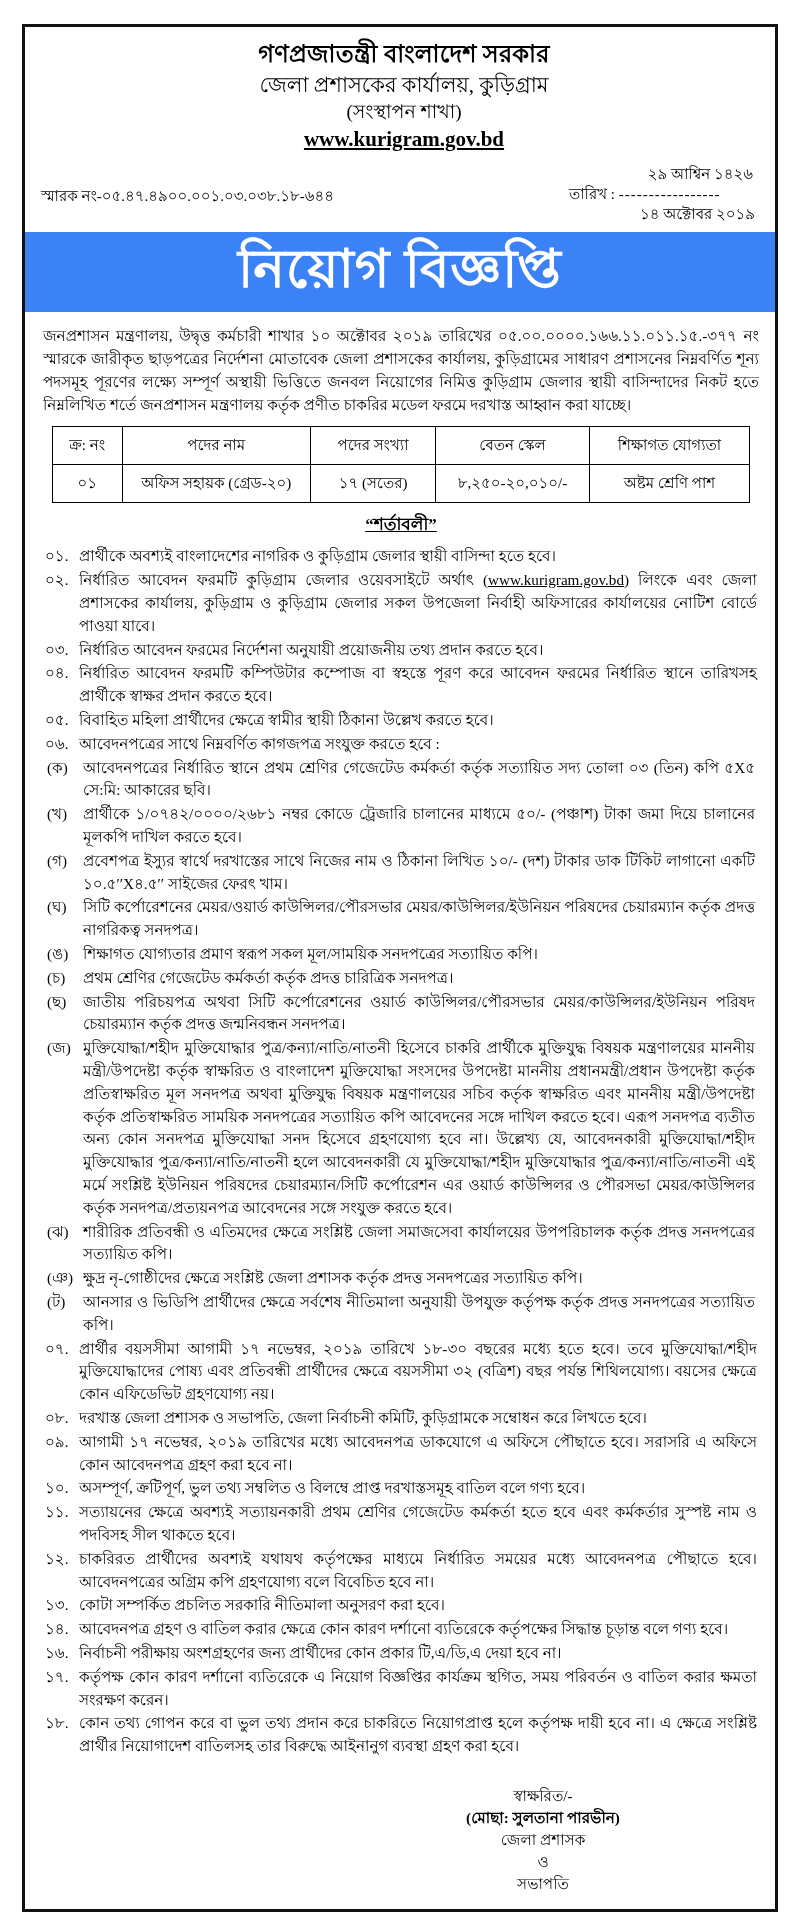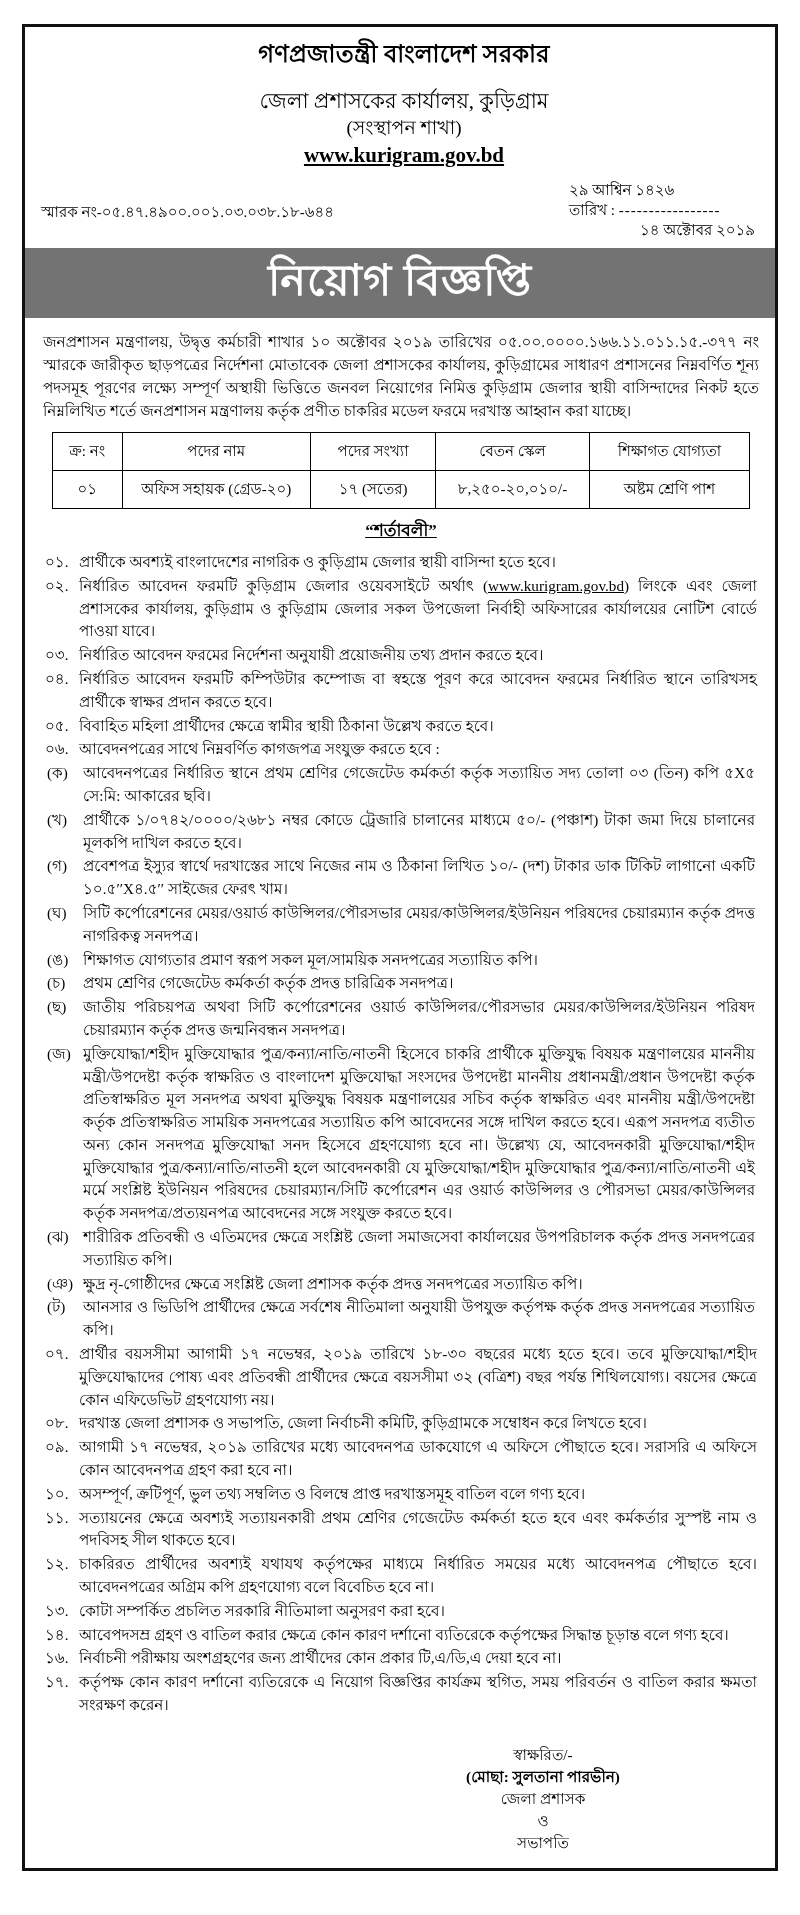--- a/index.html
+++ b/index.html
@@ -34,21 +34,21 @@
   }
   .org-line1 {
     font-size: 24px;
     font-weight: 700;
     line-height: 1.28;
     letter-spacing: .2px;
   }
   .org-line2 {
     font-size: 21px;
     line-height: 1.3;
-    margin-top: 18px;
+    margin-top: 2px;
   }
   .org-line3 {
     font-size: 19px;
     line-height: 1.3;
     margin-top: 1px;
   }
   .website {
     font-size: 21px;
     font-weight: 700;
     text-decoration: underline;
@@ -66,30 +66,30 @@
     font-size: 15px;
     padding-top: 20px;
     white-space: nowrap;
   }
   .date-block {
     text-align: left;
     font-size: 15px;
     line-height: 1.35;
     min-width: 190px;
   }
-  .date-block .d-top { padding-right: 6px; }
+  .date-block .d-top { text-align: right; padding-right: 6px; }
   .date-block .d-mid { white-space: nowrap; }
   .date-block .d-bot { text-align: right; padding-right: 4px; }
   .dots { letter-spacing: 1px; }
   
   .banner {
-    background: #737373;
+    background: #3b82f6;
     color: #ffffff;
     text-align: center;
-    font-size: 43px;
+    font-size: 53px;
     font-weight: 700;
     letter-spacing: 1px;
     padding: 10px 0 14px 0;
     line-height: 1.05;
   }
   
   .body-wrap {
     padding: 8px 14px 10px 16px;
   }
   .intro {
@@ -315,29 +315,33 @@
           <li class="main">
             <span class="marker">১২.</span>
             <span class="ctext">চাকরিরত প্রার্থীদের অবশ্যই যথাযথ কর্তৃপক্ষের মাধ্যমে নির্ধারিত সময়ের মধ্যে আবেদনপত্র পৌছাতে হবে। আবেদনপত্রের অগ্রিম কপি গ্রহণযোগ্য বলে বিবেচিত হবে না।</span>
           </li>
           <li class="main">
             <span class="marker">১৩.</span>
             <span class="ctext">কোটা সম্পর্কিত প্রচলিত সরকারি নীতিমালা অনুসরণ করা হবে।</span>
           </li>
           <li class="main">
             <span class="marker">১৪.</span>
-            <span class="ctext">আবেপদসম্র গ্রহণ ও বাতিল করার ক্ষেত্রে কোন কারণ দর্শানো ব্যতিরেকে কর্তৃপক্ষের সিদ্ধান্ত চূড়ান্ত বলে গণ্য হবে।</span>
+            <span class="ctext">আবেদনপত্র গ্রহণ ও বাতিল করার ক্ষেত্রে কোন কারণ দর্শানো ব্যতিরেকে কর্তৃপক্ষের সিদ্ধান্ত চূড়ান্ত বলে গণ্য হবে।</span>
           </li>
           <li class="main">
             <span class="marker">১৬.</span>
             <span class="ctext">নির্বাচনী পরীক্ষায় অংশগ্রহণের জন্য প্রার্থীদের কোন প্রকার টি,এ/ডি,এ দেয়া হবে না।</span>
           </li>
           <li class="main">
             <span class="marker">১৭.</span>
             <span class="ctext">কর্তৃপক্ষ কোন কারণ দর্শানো ব্যতিরেকে এ নিয়োগ বিজ্ঞপ্তির কার্যক্রম স্থগিত, সময় পরিবর্তন ও বাতিল করার ক্ষমতা সংরক্ষণ করেন।</span>
+          </li>
+          <li class="main">
+            <span class="marker">১৮.</span>
+            <span class="ctext">কোন তথ্য গোপন করে বা ভুল তথ্য প্রদান করে চাকরিতে নিয়োগপ্রাপ্ত হলে কর্তৃপক্ষ দায়ী হবে না। এ ক্ষেত্রে সংশ্লিষ্ট প্রার্থীর নিয়োগাদেশ বাতিলসহ তার বিরুদ্ধে আইনানুগ ব্যবস্থা গ্রহণ করা হবে।</span>
           </li>
         </ul>
 
       <div class="clearfix">
         <div class="sign-block">
           <div>স্বাক্ষরিত/-</div>
           <div class="sign-name">(মোছা: সুলতানা পারভীন)</div>
           <div>জেলা প্রশাসক</div>
           <div>ও</div>
           <div>সভাপতি</div>

